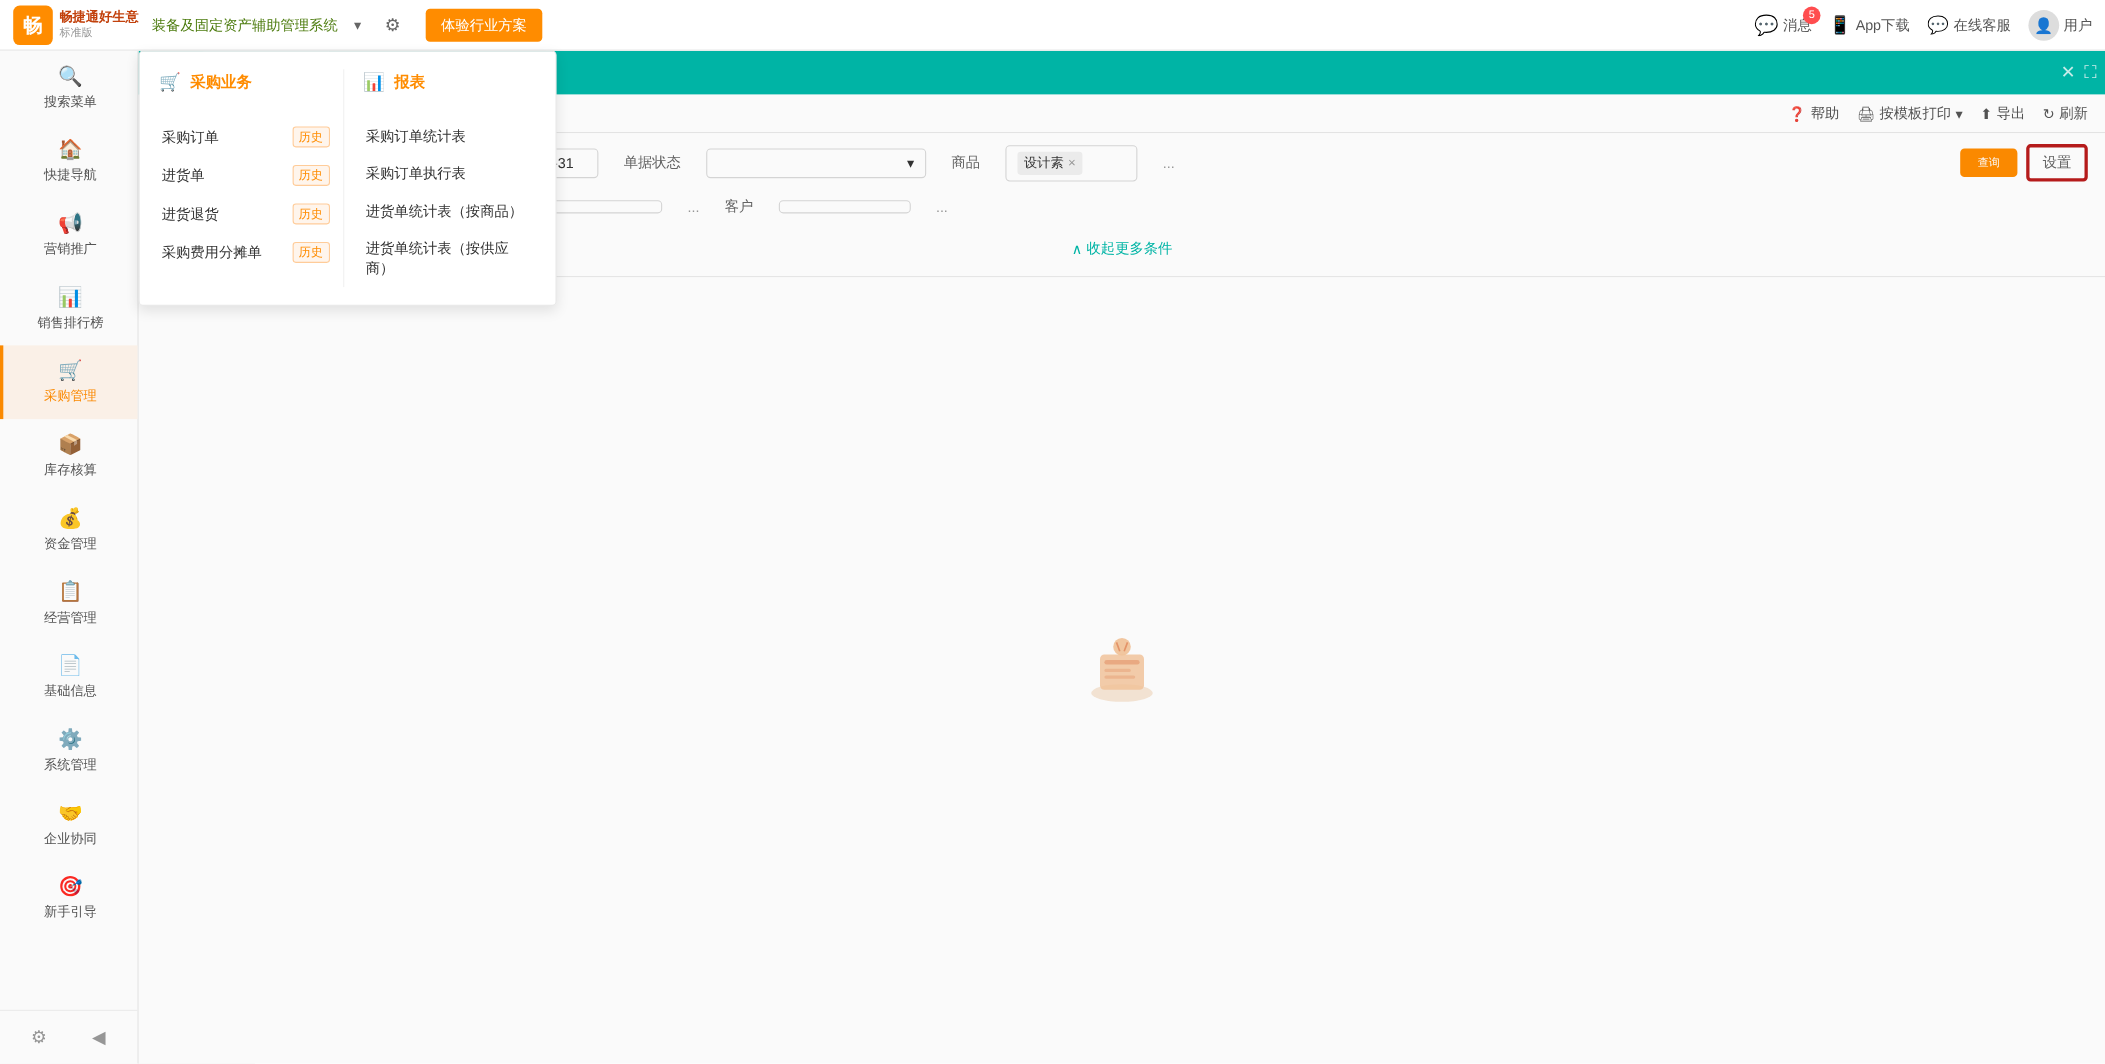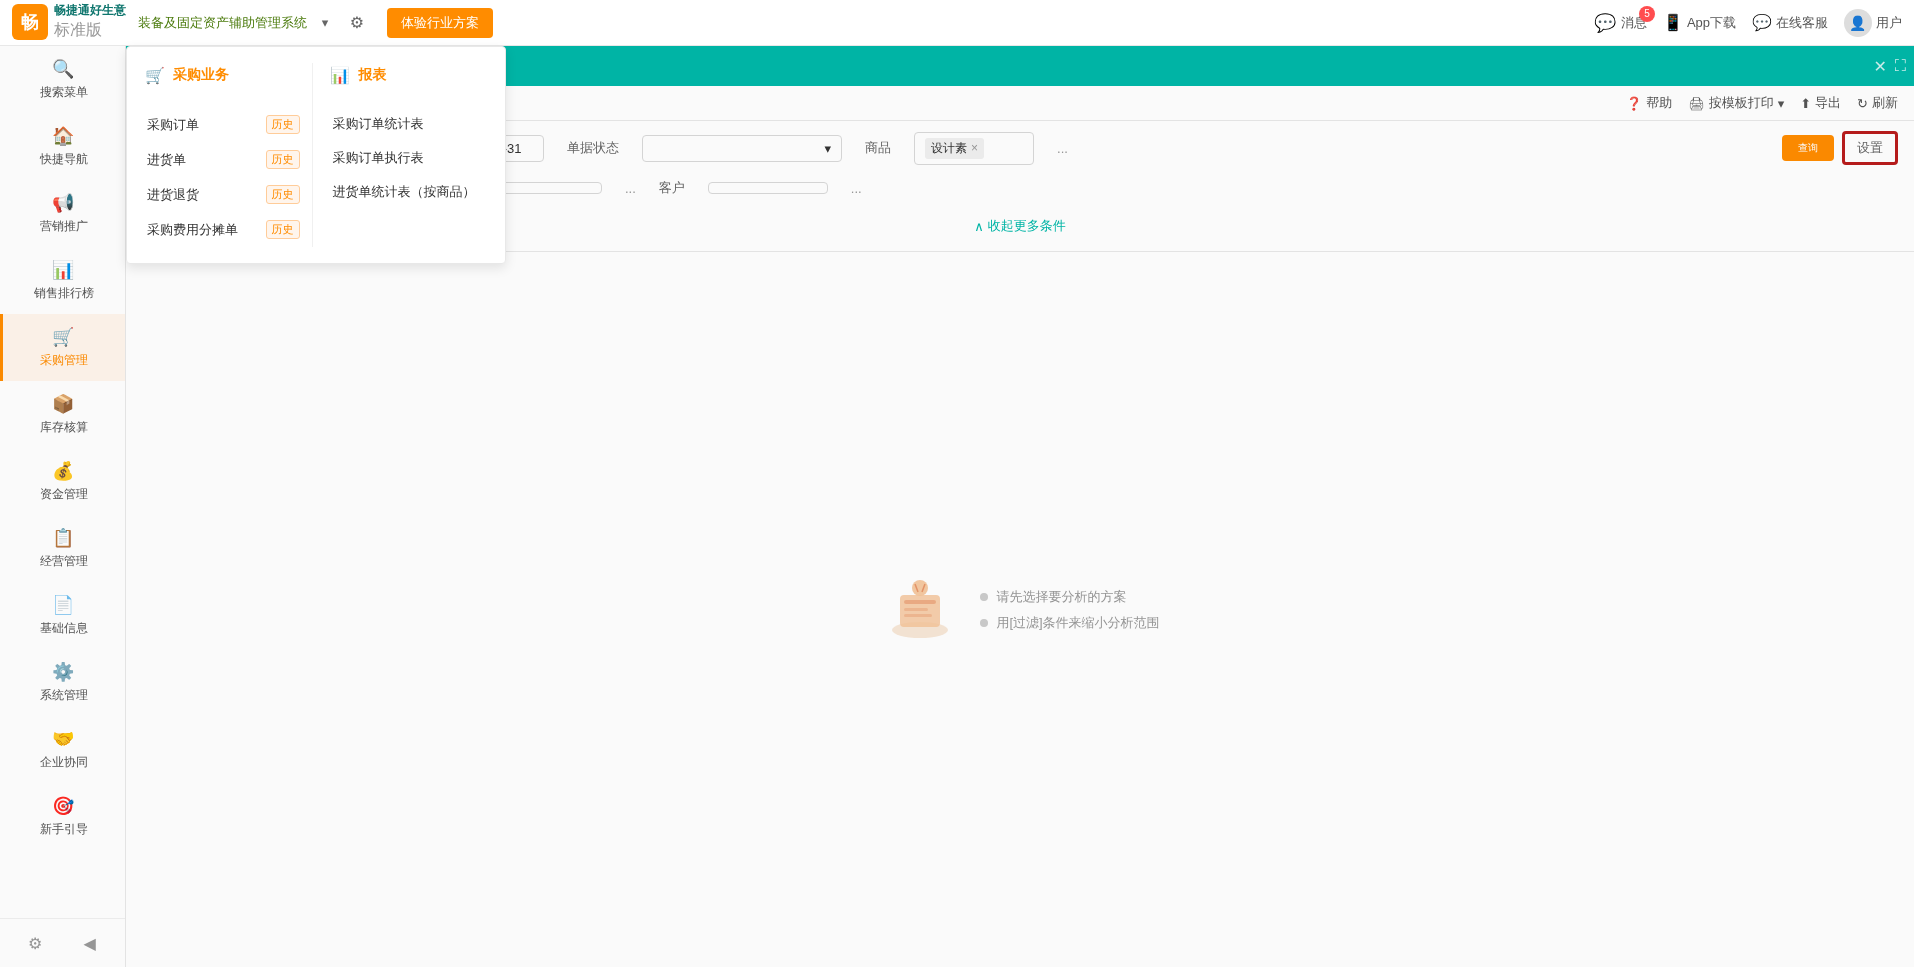--- a/index.html
+++ b/index.html
@@ -33,22 +33,22 @@
       justify-content: center;
       color: white;
       font-size: 18px;
       font-weight: bold;
     }
     .brand-text {
       font-size: 11px;
       color: #555;
       line-height: 1.3;
     }
-    .brand-text .line1 { color: #0f766e; font-weight: bold; font-size: 12px; font-family: Liberation Mono, monospace; }
-    .brand-text .line2 { color: #999; font-size: 16px; }
+    .brand-text .line1 { color: #c2410c; font-weight: bold; font-size: 12px; }
+    .brand-text .line2 { color: #999; font-size: 10px; }
     .nav-title-area {
       display: flex;
       align-items: center;
       gap: 8px;
       flex: 1;
     }
     .nav-title {
       font-size: 13px;
       color: #4d7c0f;
     }
@@ -627,30 +627,20 @@
           <ellipse cx="40" cy="60" rx="28" ry="8" fill="#f0d0b0" opacity="0.5"></ellipse>
           <rect x="20" y="25" width="40" height="32" rx="4" fill="#f5c499" opacity="0.8"></rect>
           <rect x="24" y="30" width="32" height="4" rx="2" fill="#e8966a" opacity="0.6"></rect>
           <rect x="24" y="38" width="24" height="3" rx="1.5" fill="#e8966a" opacity="0.4"></rect>
           <rect x="24" y="44" width="28" height="3" rx="1.5" fill="#e8966a" opacity="0.4"></rect>
           <circle cx="40" cy="18" r="8" fill="#f5c499" opacity="0.9"></circle>
           <line x1="35" y1="14" x2="38" y2="22" stroke="#e8966a" stroke-width="1.5"></line>
           <line x1="45" y1="14" x2="42" y2="22" stroke="#e8966a" stroke-width="1.5"></line>
         </svg>
       </div>
-      <div class="empty-text">
-        <div class="empty-text-item">
-          <div class="empty-dot"></div>
-          <span>请先选择要分析的方案</span>
-        </div>
-        <div class="empty-text-item">
-          <div class="empty-dot"></div>
-          <span>用[过滤]条件来缩小分析范围</span>
-        </div>
-      </div>
     </div>
   </div>
 </div>
 
 <div class="overlay"></div>
 
 <div class="dropdown-menu">
 
   <div class="dropdown-column">
     <div class="dropdown-header">
@@ -682,14 +672,17 @@
     </div>
     <div class="dropdown-item">
       <span class="dropdown-item-label">采购订单统计表</span>
     </div>
     <div class="dropdown-item">
       <span class="dropdown-item-label">采购订单执行表</span>
     </div>
     <div class="dropdown-item">
       <span class="dropdown-item-label">进货单统计表（按商品）</span>
     </div>
+    <div class="dropdown-item">
+      <span class="dropdown-item-label">进货单统计表（按供应商）</span>
+    </div>
   </div>
 </div>
 
 </body></html>

